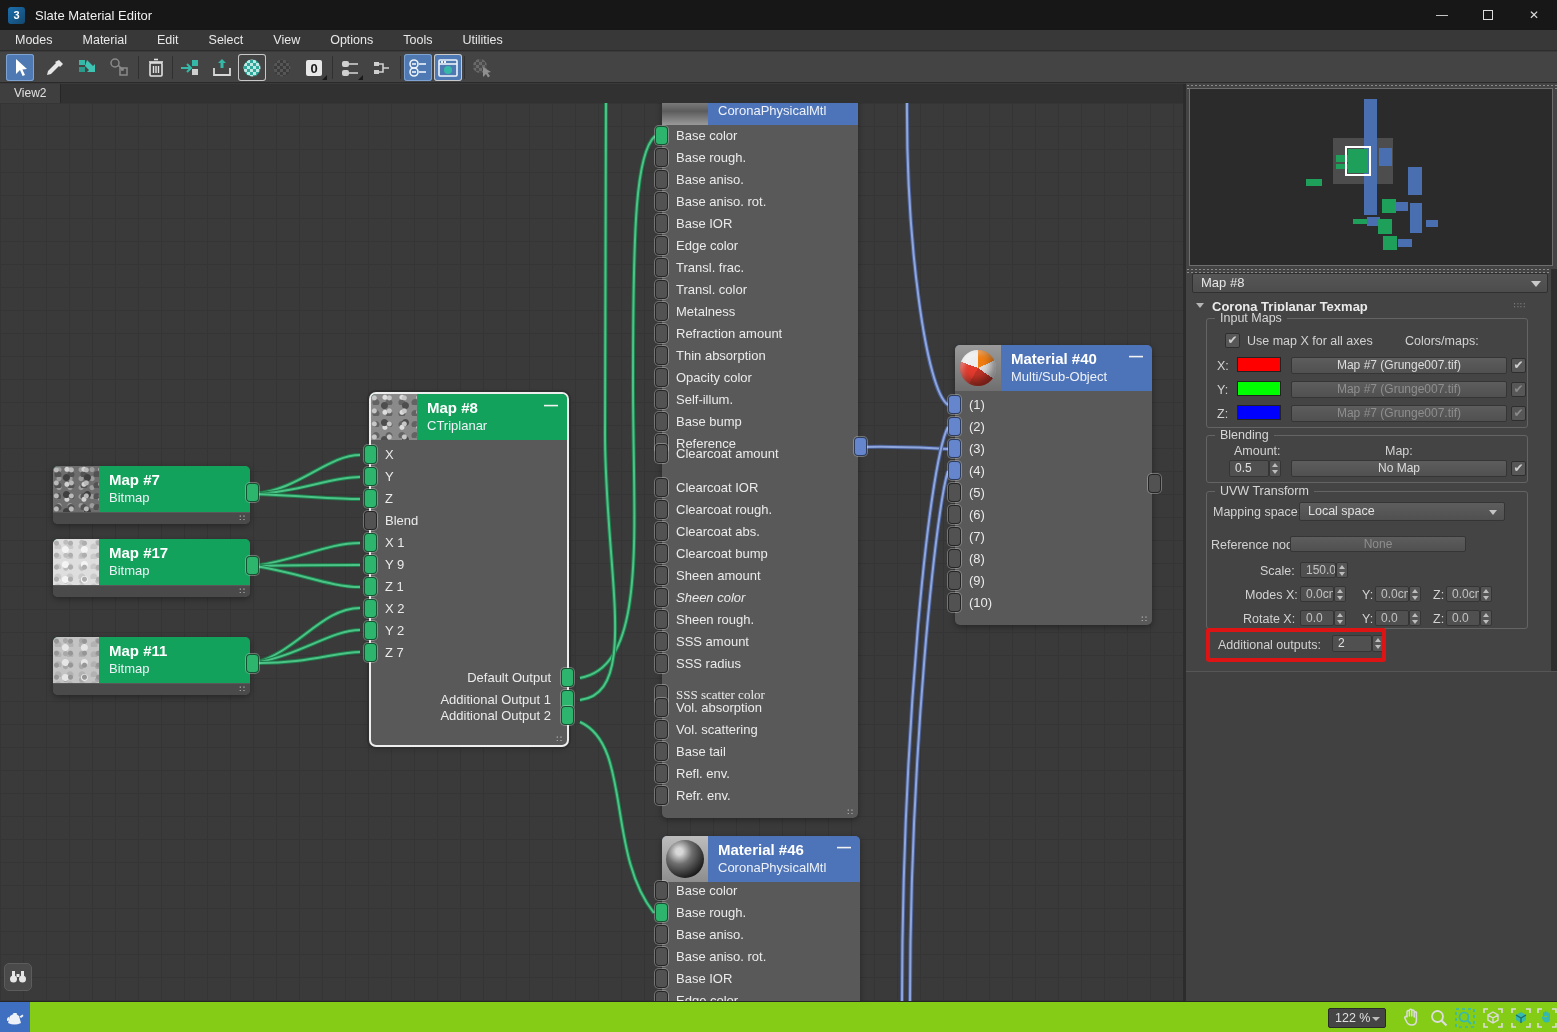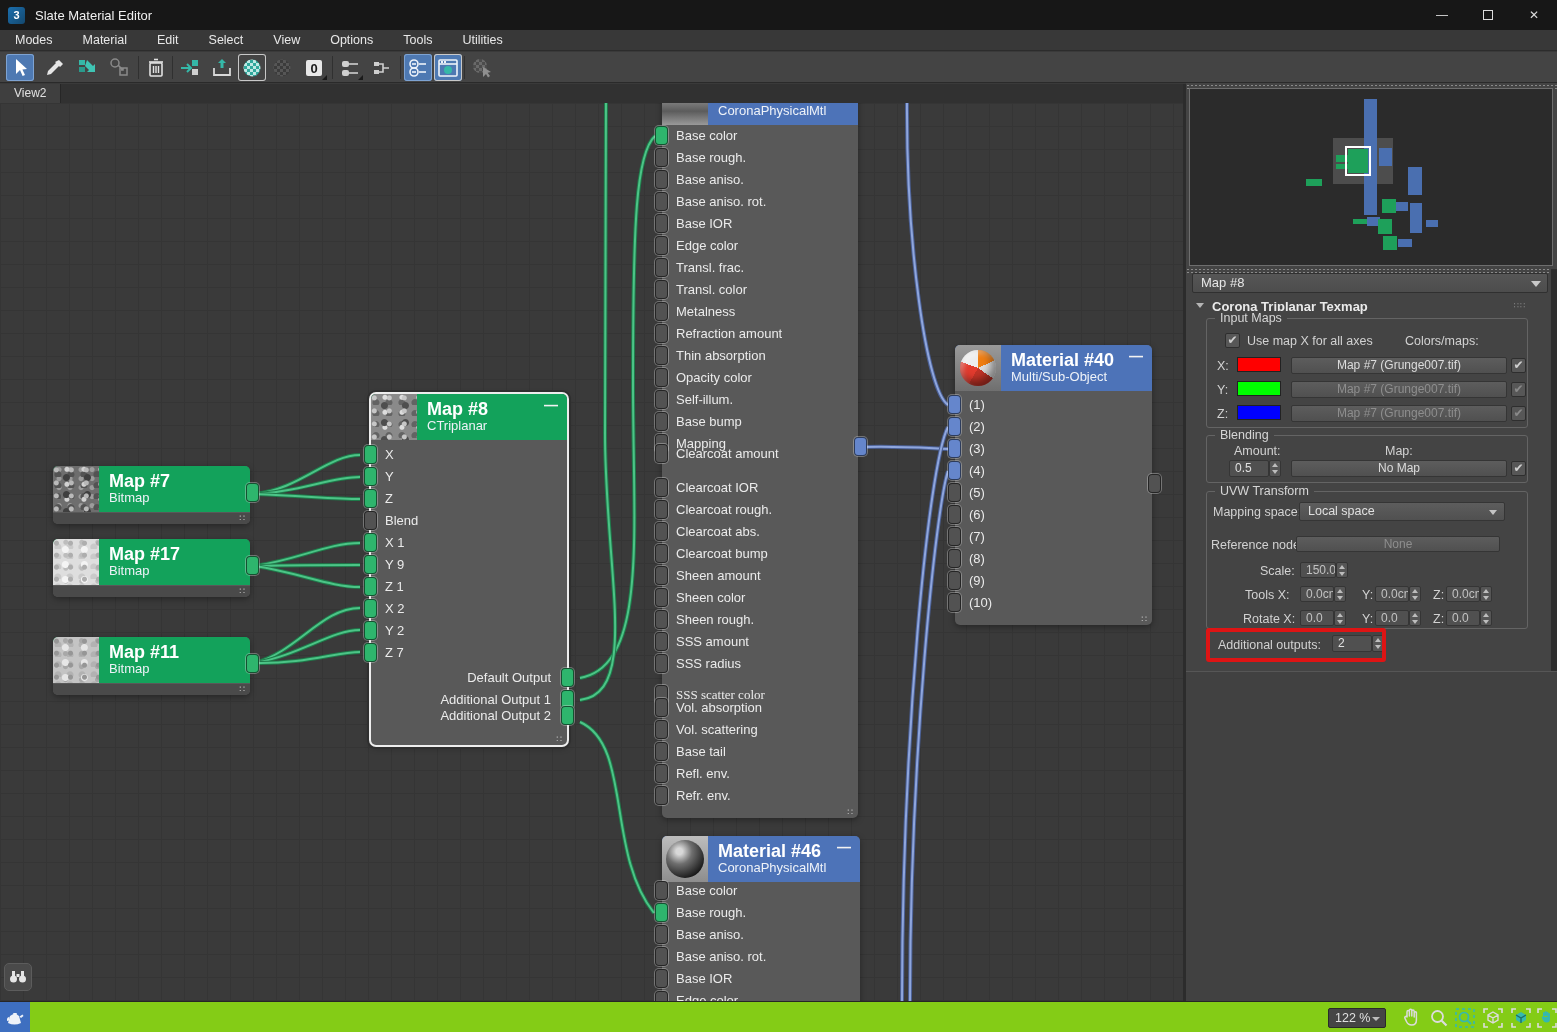--- a/index.html
+++ b/index.html
@@ -36,21 +36,21 @@
     background-image:linear-gradient(to right,#353535 1px,transparent 1px),linear-gradient(to bottom,#353535 1px,transparent 1px);
     background-size:23px 23px; }
   .wires { position:absolute; left:0; top:0; pointer-events:none; }
 
   .node { position:absolute; background:#595959; border-radius:5px; box-shadow:0 2px 6px rgba(0,0,0,.35); }
   .node.selected { box-shadow:0 0 0 2px #ededed, 0 0 0 4px #2f2f2f, 0 2px 7px rgba(0,0,0,.4); }
   .nheader { position:absolute; left:0; top:0; right:0; height:46px; border-radius:5px 5px 0 0; overflow:hidden; }
   .nheader.green { background:#13a25b; }
   .nheader.blue  { background:#4d73b8; }
   .thumb { position:absolute; left:0; top:0; width:46px; height:46px; }
-  .ntitle { position:absolute; left:56px; top:5px; font-size:18px; font-weight:bold; color:#fff; white-space:nowrap; }
+  .ntitle { position:absolute; left:56px; top:5px; font-size:15px; font-weight:bold; color:#fff; white-space:nowrap; }
   .nsub   { position:absolute; left:56px; top:24px; font-size:13px; color:#eef2f8; white-space:nowrap; }
   .ncollapse { position:absolute; right:9px; top:3px; color:#f2f2f2; font-size:14px; font-weight:bold; }
   .slotrow { position:absolute; left:0; right:0; height:22px; }
   .slotlbl { position:absolute; left:14px; top:3px; font-size:13px; color:#ebebeb; white-space:nowrap; }
   .outlbl  { position:absolute; right:16px; top:3px; font-size:13px; color:#ebebeb; white-space:nowrap; }
   .sock { position:absolute; width:13px; height:19px; border-radius:4px; border:1px solid rgba(0,0,0,.55); box-shadow:0 0 0 1px rgba(230,230,230,.35); }
   .sock.in  { left:-7px; top:1px; }
   .sock.out { right:-7px; top:1px; }
   .sock.g { background:#2eb56d; } .sock.b { background:#6586cc; } .sock.n { background:#525252; }
   .edge-sock { position:absolute; width:13px; height:19px; border-radius:4px; border:1px solid rgba(0,0,0,.55); box-shadow:0 0 0 1px rgba(230,230,230,.35); right:-9px; }
@@ -382,21 +382,21 @@
         <div class="slotrow" style="top: 310px;">
           <div class="sock in n"></div>
           <div class="slotlbl">Self-illum.</div>
         </div>
         <div class="slotrow" style="top: 332px;">
           <div class="sock in n"></div>
           <div class="slotlbl">Base bump</div>
         </div>
         <div class="slotrow" style="top: 354px;">
           <div class="sock in n"></div>
-          <div class="slotlbl">Mapping</div>
+          <div class="slotlbl">Reference</div>
         </div>
         <div class="slotrow" style="top: 364px;">
           <div class="sock in n"></div>
           <div class="slotlbl">Clearcoat amount</div>
         </div>
         <div class="slotrow" style="top: 398px;">
           <div class="sock in n"></div>
           <div class="slotlbl">Clearcoat IOR</div>
         </div>
         <div class="slotrow" style="top: 420px;">
@@ -408,21 +408,21 @@
           <div class="slotlbl">Clearcoat abs.</div>
         </div>
         <div class="slotrow" style="top: 464px;">
           <div class="sock in n"></div>
           <div class="slotlbl">Clearcoat bump</div>
         </div>
         <div class="slotrow" style="top: 486px;">
           <div class="sock in n"></div>
           <div class="slotlbl">Sheen amount</div>
         </div>
-        <div class="slotrow" style="top: 508px;">
+        <div class="slotrow" style="top: 508px; font-style: italic;">
           <div class="sock in n"></div>
           <div class="slotlbl">Sheen color</div>
         </div>
         <div class="slotrow" style="top: 530px;">
           <div class="sock in n"></div>
           <div class="slotlbl">Sheen rough.</div>
         </div>
         <div class="slotrow" style="top: 552px;">
           <div class="sock in n"></div>
           <div class="slotlbl">SSS amount</div>
@@ -709,30 +709,30 @@
     </div>
 
     <div class="gbox" style="left:20px; top:408px; width:322px; height:138px">
       <span class="gtitle">UVW Transform</span>
       <span class="plbl" style="left:6px; top:13px">Mapping space:</span>
       <div class="pdrop" style="left:92px; top:10px; width:206px; height:19px; line-height:17px">
         <span>Local space</span>
         <span class="arr"></span>
       </div>
       <span class="plbl" style="left:4px; top:46px">Reference node:</span>
-      <div class="pbtn dis" style="left:89px; top:44px; width:204px; height:16px">None</div>
+      <div class="pbtn dis" style="left:83px; top:44px; width:176px; height:16px">None</div>
 
       <span class="plbl" style="left:53px; top:72px">Scale:</span>
       <div class="pfield dim" style="left:93px; top:70px; width:36px; height:16px">150.0c</div>
       <div class="spin" style="left:129px; top:70px; height:16px">
           <i class="u"></i>
           <i class="d"></i>
         </div>
 
-      <span class="plbl" style="left:38px; top:96px">Tools X:</span>
+      <span class="plbl" style="left:38px; top:96px">Modes X:</span>
       <div class="pfield dim" style="left:93px; top:94px; width:34px; height:16px">0.0cm</div>
       <div class="spin" style="left:127px; top:94px; height:16px">
           <i class="u"></i>
           <i class="d"></i>
         </div>
       <span class="plbl" style="left:155px; top:96px">Y:</span>
       <div class="pfield dim" style="left:168px; top:94px; width:34px; height:16px">0.0cm</div>
       <div class="spin" style="left:202px; top:94px; height:16px">
           <i class="u"></i>
           <i class="d"></i>

